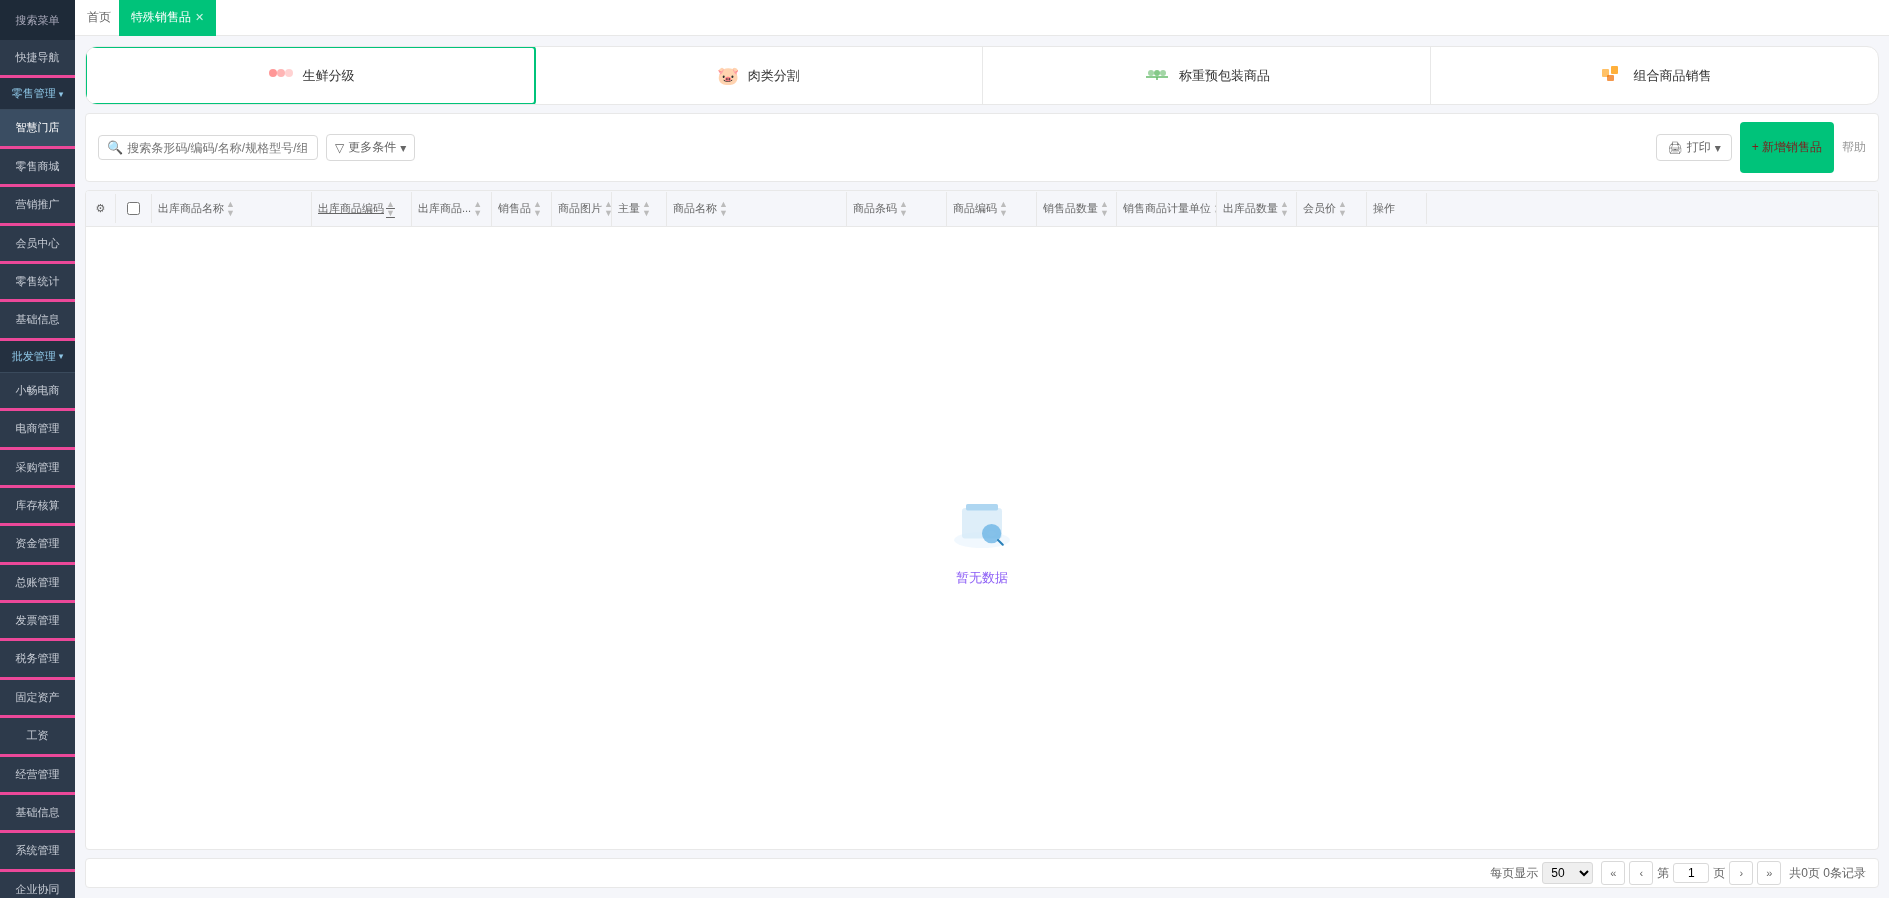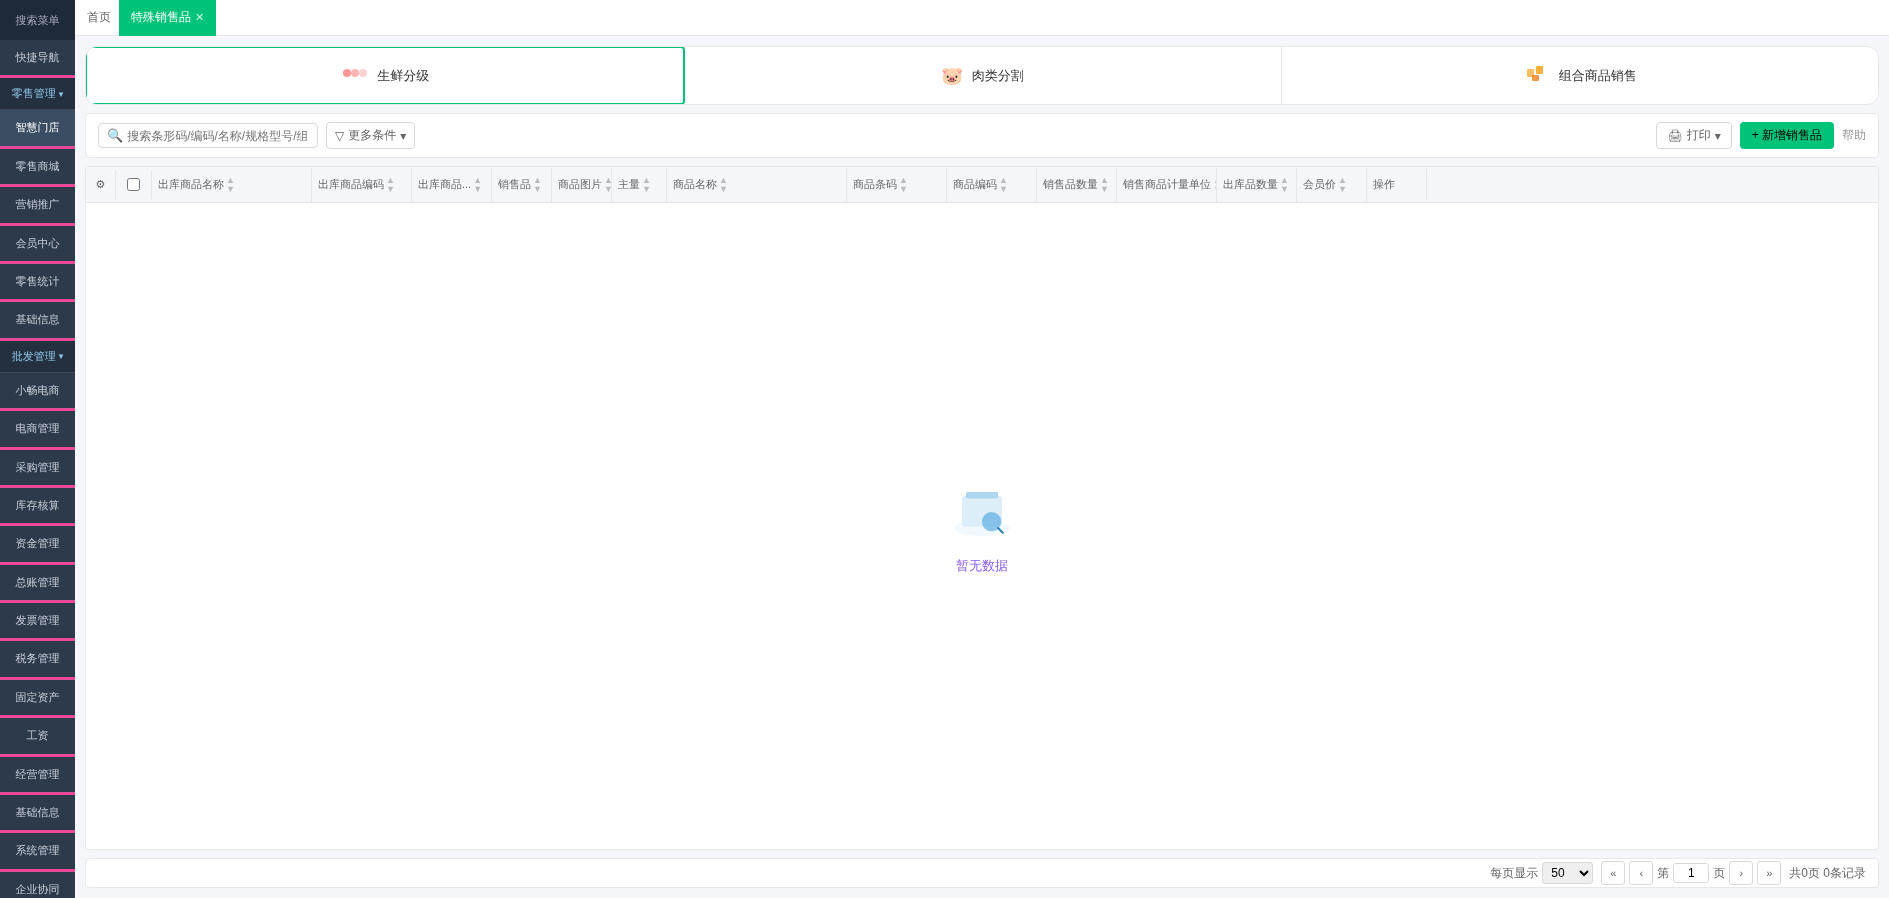--- a/index.html
+++ b/index.html
@@ -173,22 +173,22 @@
       gap: 4px;
       color: #666;
       cursor: pointer;
       font-size: 12px;
       padding: 4px 10px;
       border: 1px solid #d9d9d9;
       border-radius: 4px;
     }
     .add-btn {
       background: #00c37a;
-      color: #000000;
-      padding: 5px 12px;
+      color: #7f1d1d;
+      padding: 17px 12px;
       border-radius: 4px;
       cursor: pointer;
       font-size: 12px;
       display: flex;
       align-items: center;
       gap: 4px;
     }
     .help-btn {
       color: #999;
       cursor: pointer;
@@ -221,21 +221,21 @@
       gap: 2px;
       border-right: 1px solid #e8e8e8;
       white-space: nowrap;
       overflow: hidden;
       font-size: 11px;
     }
     .th .sort-icon { font-size: 9px; color: #bbb; display: flex; flex-direction: column; line-height: 1; }
     .th-check { width: 36px; flex-shrink: 0; justify-content: center; }
     .th-settings { width: 30px; flex-shrink: 0; justify-content: center; }
     .th-name { width: 160px; flex-shrink: 0; }
-    .th-code { width: 100px; flex-shrink: 0; }
+    .th-code { width: 100px; flex-shrink: 0; text-decoration: underline; }
     .th-code2 { width: 80px; flex-shrink: 0; }
     .th-sales { width: 60px; flex-shrink: 0; }
     .th-img { width: 60px; flex-shrink: 0; }
     .th-weight { width: 55px; flex-shrink: 0; }
     .th-goods-name { width: 180px; flex-shrink: 0; }
     .th-barcode { width: 100px; flex-shrink: 0; }
     .th-goods-code { width: 90px; flex-shrink: 0; }
     .th-qty { width: 80px; flex-shrink: 0; }
     .th-unit { width: 100px; flex-shrink: 0; }
     .th-out-qty { width: 80px; flex-shrink: 0; }
@@ -388,20 +388,32 @@
         </span>
         <span>生鲜分级</span>
       </div>
       <div class="cat-tab">
         <span class="tab-icon">🐷</span>
         <span>肉类分割</span>
       </div>
       <div class="cat-tab">
         <span class="tab-icon">
           <svg width="28" height="22" viewBox="0 0 28 22">
+            <circle cx="8" cy="11" r="3" fill="#66bb6a" opacity="0.6"></circle>
+            <circle cx="14" cy="11" r="3" fill="#66bb6a" opacity="0.8"></circle>
+            <circle cx="20" cy="11" r="3" fill="#66bb6a" opacity="0.6"></circle>
+            <line x1="3" y1="15" x2="25" y2="15" stroke="#66bb6a" stroke-width="1.5"></line>
+            <line x1="14" y1="15" x2="14" y2="18" stroke="#66bb6a" stroke-width="1.5"></line>
+          </svg>
+        </span>
+        <span>称重预包装商品</span>
+      </div>
+      <div class="cat-tab">
+        <span class="tab-icon">
+          <svg width="28" height="22" viewBox="0 0 28 22">
             <rect x="4" y="7" width="7" height="8" rx="1" fill="#ffa726" opacity="0.7"></rect>
             <rect x="13" y="4" width="7" height="8" rx="1" fill="#ffa726" opacity="0.9"></rect>
             <rect x="9" y="13" width="7" height="6" rx="1" fill="#ef6c00" opacity="0.7"></rect>
           </svg>
         </span>
         <span>组合商品销售</span>
       </div>
     </div>
 
     <div class="toolbar">

